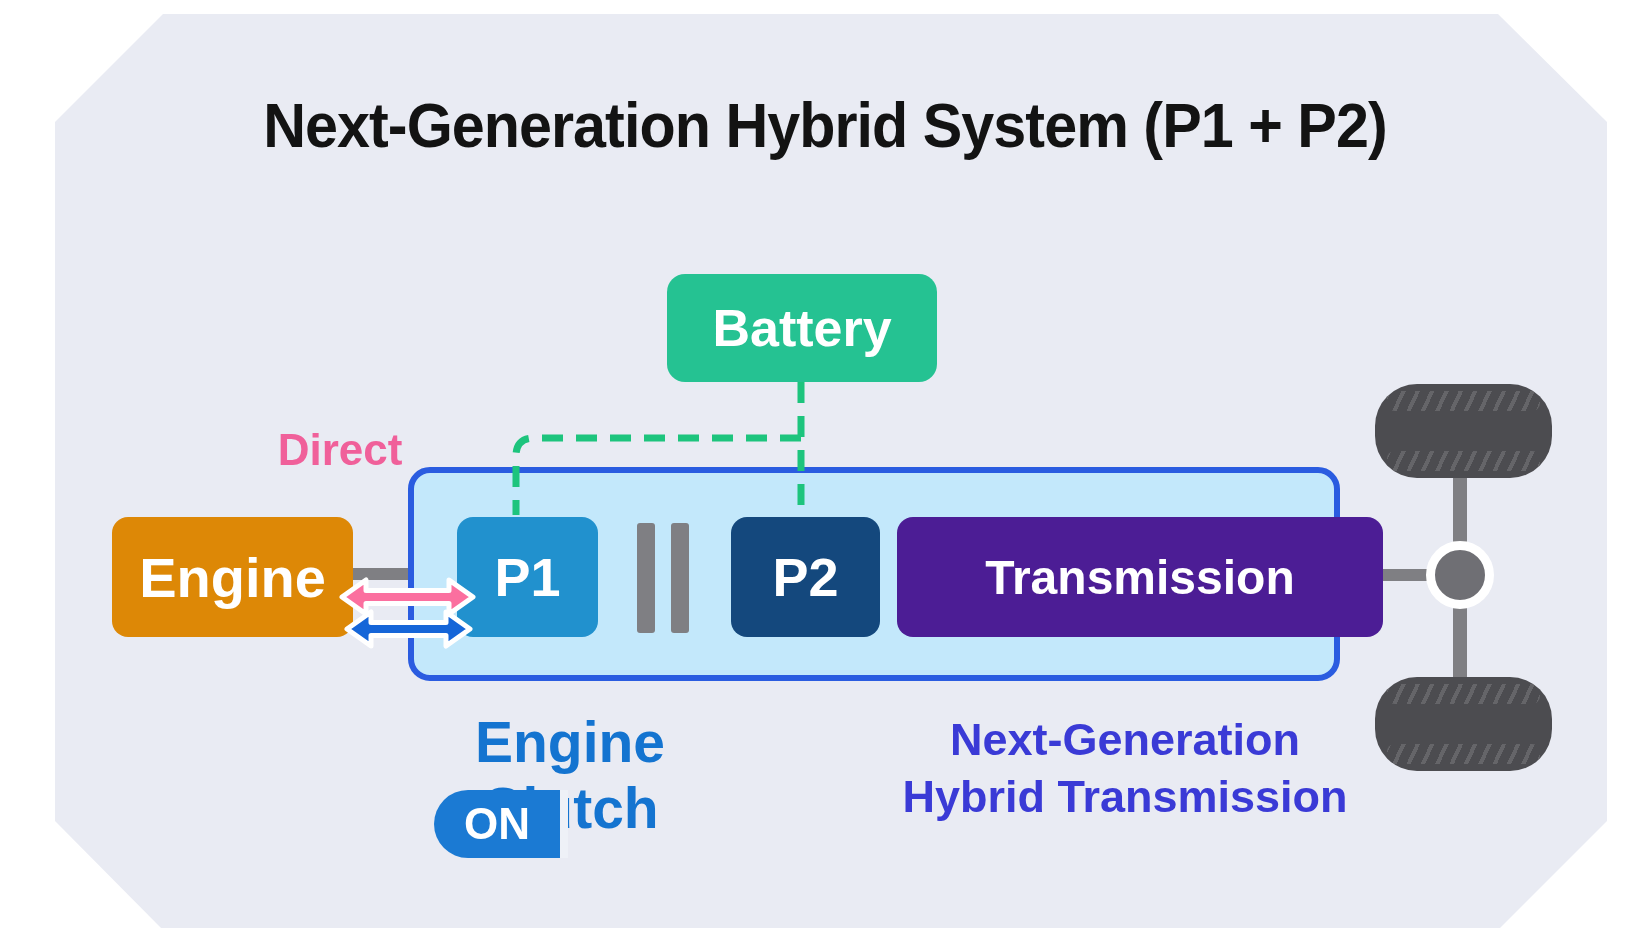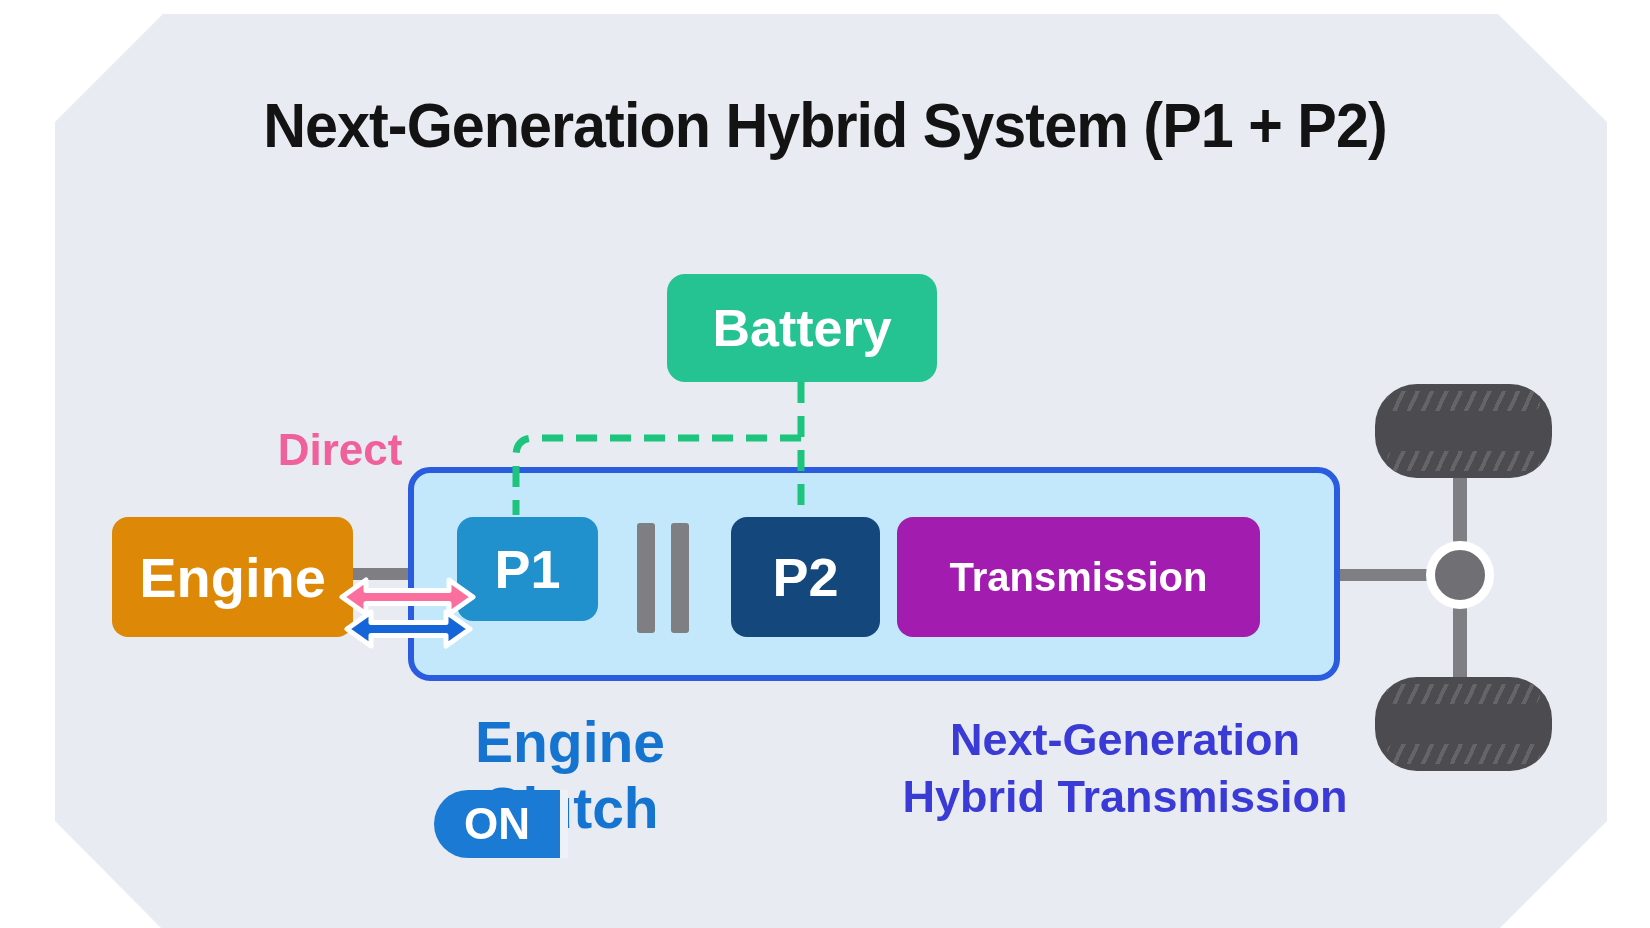--- a/index.html
+++ b/index.html
@@ -19,23 +19,23 @@
   .box{
     position:absolute;display:flex;align-items:center;justify-content:center;
     color:#ffffff;font-weight:700;border-radius:16px;
   }
   .battery{left:667px;top:265px;width:270px;height:108px;background:#25c292;border-radius:18px;font-size:52px;}
   .housing{
     position:absolute;left:408px;top:458px;width:932px;height:214px;
     background:#c3e8fb;border:6px solid #2a5ce0;border-radius:22px;box-sizing:border-box;
   }
   .engine{left:112px;top:508px;width:241px;height:120px;background:#dd8806;font-size:56px;}
-  .p1{left:457px;top:508px;width:141px;height:104px;background:#2191ce;font-size:54px;}
+  .p1{left:457px;top:508px;width:141px;height:120px;background:#2191ce;font-size:54px;}
   .p2{left:731px;top:508px;width:149px;height:120px;background:#14487d;font-size:54px;}
-  .transmission{left:897px;top:508px;width:363px;height:120px;background:#a21caf;font-size:40px;}
+  .transmission{left:897px;top:508px;width:486px;height:120px;background:#4c1d95;font-size:48px;}
   .shaft{position:absolute;background:#7f7f83;}
   .clutch-bar{position:absolute;top:514px;width:18px;height:110px;background:#7f7f83;border-radius:3px;}
   .tire{position:absolute;left:1375px;width:177px;height:94px;background:#4c4c50;border-radius:42px;overflow:hidden;}
   .tread{position:absolute;left:12px;right:12px;height:20px;border-radius:8px;
     background:repeating-linear-gradient(115deg,rgba(255,255,255,.14) 0 4px,transparent 4px 13px);}
   .tread.top{top:7px}.tread.bottom{bottom:7px}
   .axle{position:absolute;left:1453px;top:462px;width:14px;height:210px;background:#7f7f83;}
   .diff{
     position:absolute;left:1426px;top:532px;width:50px;height:50px;border-radius:50%;
     background:#6f6f74;border:9px solid #ffffff;

